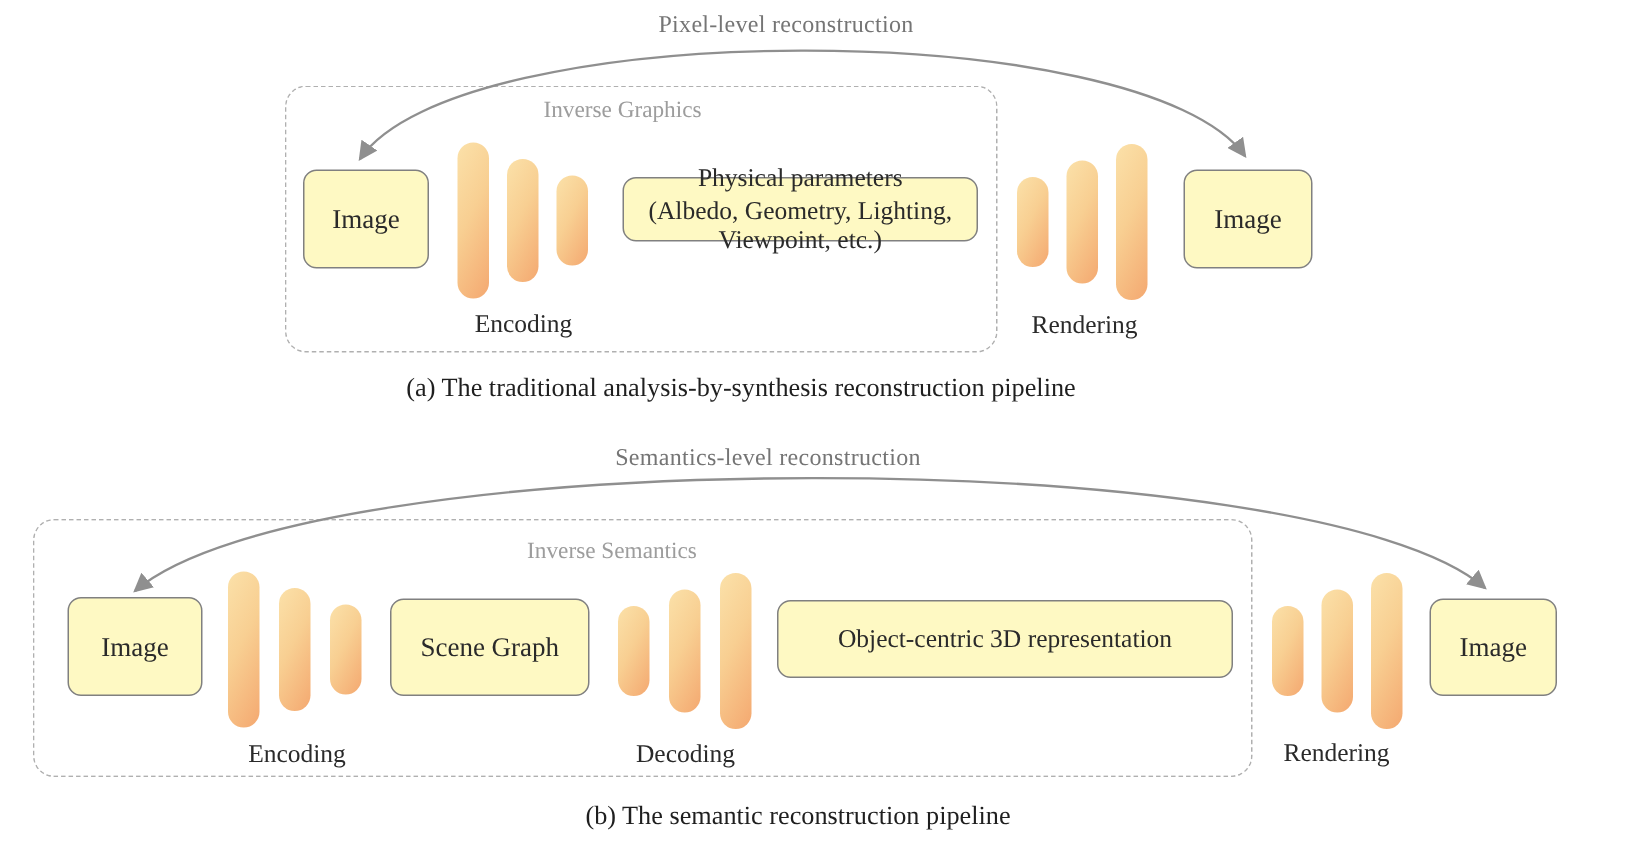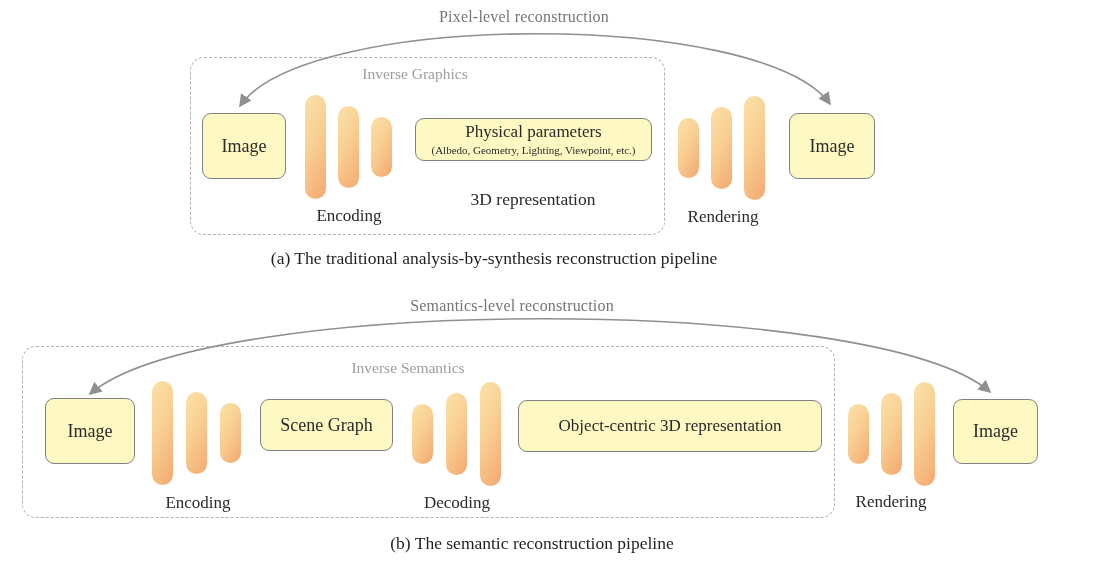--- a/index.html
+++ b/index.html
@@ -26,21 +26,21 @@
     font-size:15.5px;color:#9d9d9d;transform:translateX(-50%);font-family:Liberation Serif, serif;
   }
   .node{
     position:absolute;z-index:3;
     background:#fef9c3;border:1.4px solid #808080;border-radius:9px;
     display:flex;flex-direction:column;align-items:center;justify-content:center;
     text-align:center;font-size:18px;line-height:1.15;
     box-sizing:border-box;
   }
   .node .title{font-size:17px;}
-  .node .subtitle{font-size:11px;margin-top:2px;text-align:center;}
+  .node .subtitle{font-size:17px;margin-top:2px;text-align:center;}
   .bars{
     position:absolute;z-index:3;height:106px;
     display:flex;align-items:center;gap:12px;
   }
   .bar{
     width:21px;border-radius:11px;
     background:linear-gradient(118deg,#fbe1a9 0%,#f8cf92 45%,#f4a870 100%);
   }
   .bar.tall{height:104px;}
   .bar.med{height:82px;}
@@ -81,21 +81,20 @@
     <div class="bar tall"></div>
     <div class="bar med"></div>
     <div class="bar short"></div>
   </div>
   <div class="stage-label" style="left:349px;top:206px">Encoding</div>
 
   <div class="node" style="left:415px;top:118px;width:237px;height:43px">
     <span class="title">Physical parameters</span>
     <span class="subtitle">(Albedo, Geometry, Lighting, Viewpoint, etc.)</span>
   </div>
-  <div class="stage-label" style="left:533px;top:189px;font-size:17.5px">3D representation</div>
 
   <div class="bars" style="left:678px;top:95px">
     <div class="bar short"></div>
     <div class="bar med"></div>
     <div class="bar tall"></div>
   </div>
   <div class="stage-label" style="left:723px;top:207px">Rendering</div>
 
   <div class="node" style="left:789px;top:113px;width:86px;height:66px">Image</div>
 
@@ -109,21 +108,21 @@
 
   <div class="node" style="left:45px;top:398px;width:90px;height:66px">Image</div>
 
   <div class="bars" style="left:152px;top:380px;gap:13px">
     <div class="bar tall"></div>
     <div class="bar med"></div>
     <div class="bar short"></div>
   </div>
   <div class="stage-label" style="left:198px;top:493px">Encoding</div>
 
-  <div class="node" style="left:260px;top:399px;width:133px;height:52px">Scene Graph</div>
+  <div class="node" style="left:260px;top:399px;width:133px;height:65px">Scene Graph</div>
 
   <div class="bars" style="left:412px;top:381px;gap:13px">
     <div class="bar short"></div>
     <div class="bar med"></div>
     <div class="bar tall"></div>
   </div>
   <div class="stage-label" style="left:457px;top:493px">Decoding</div>
 
   <div class="node" style="left:518px;top:400px;width:304px;height:52px;font-size:17px">Object-centric 3D representation</div>
 

